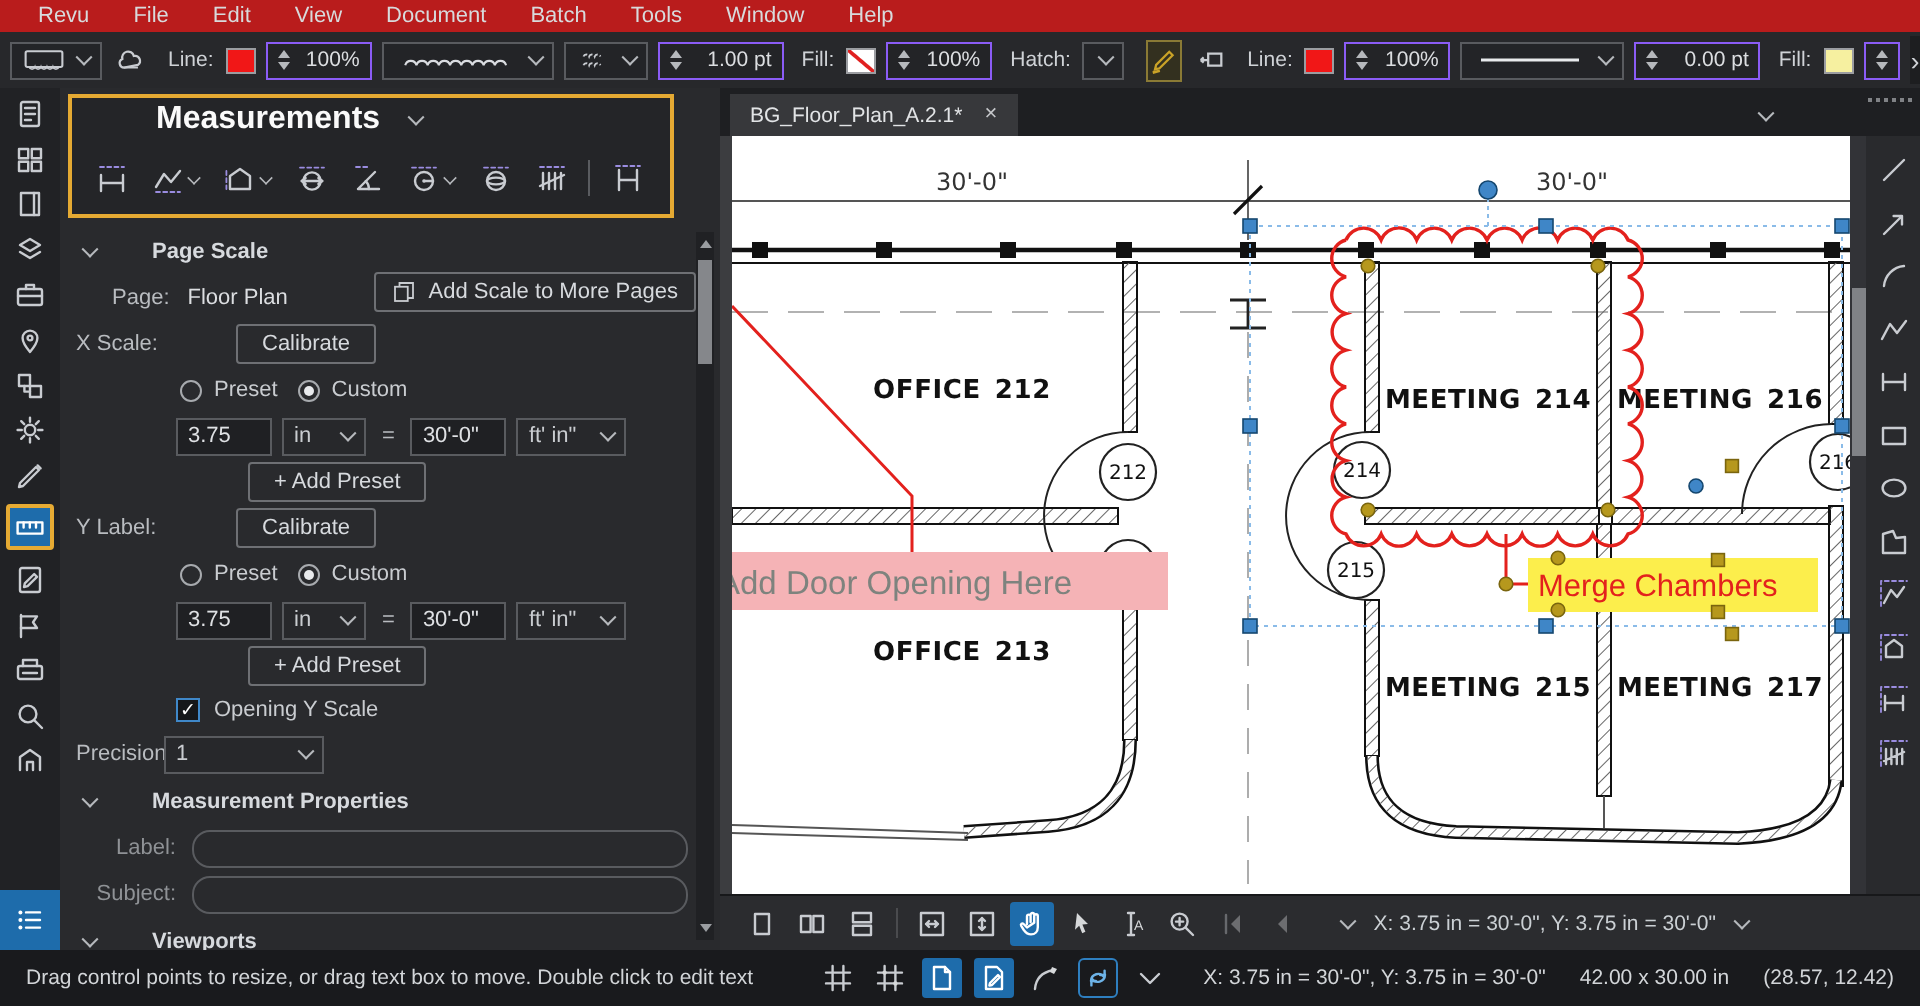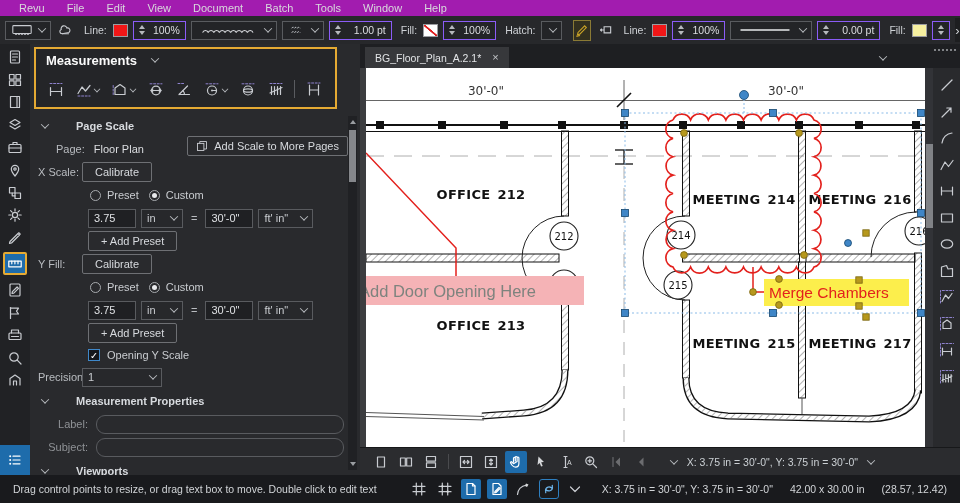--- a/index.html
+++ b/index.html
@@ -1,20 +1,20 @@
 <!DOCTYPE html>
 <html><head>
 <meta charset="utf-8">
 <style>
   html,body{margin:0;padding:0;background:#000;}
   *{box-sizing:border-box;}
   #app{width:960px;height:503px;position:relative;background:#232427;font-family:"Liberation Sans",sans-serif;overflow:hidden;user-select:none;}
 
   
-  #titlebar{height:16px;background:#a21caf;display:flex;align-items:center;color:#d8dadc;font-size:11px;}
+  #titlebar{height:16px;background:#b91c1c;display:flex;align-items:center;color:#d8dadc;font-size:11px;}
   #menus{display:flex;padding-left:8px;}
   .menu{padding:0 11px;cursor:default;}
   #tbright{margin-left:auto;display:flex;align-items:center;gap:13px;padding-right:12px;}
   #account{font-weight:bold;font-size:10.5px;}
   .winbtn{width:14px;text-align:center;color:#e3e5e7;font-size:11px;line-height:14px;}
 
   
   #toolbar{height:28px;background:#27282b;display:flex;align-items:center;font-size:10.5px;color:#cfd2d6;padding-left:5px;gap:5px;}
   .tlbl{margin:0 1px 0 4px;}
   .swatch{width:15px;height:13px;border:1px solid #9b9da1;flex:0 0 auto;}
@@ -36,30 +36,30 @@
 
   
   #sidebar{width:30px;background:#212225;display:flex;flex-direction:column;align-items:center;padding-top:5px;gap:6.6px;position:relative;flex:0 0 auto;}
   .sicon{width:24px;height:16px;display:flex;align-items:center;justify-content:center;}
   .sicon.act{height:23px;background:#1e6cab;border:2px solid #e5aa33;border-radius:2px;}
   .sbot{position:absolute;bottom:0;left:0;width:30px;height:30px;background:#1e6cab;display:flex;align-items:center;justify-content:center;}
 
   
   #panel{width:330px;background:#292a2d;position:relative;font-size:11px;color:#c9ccd0;overflow:hidden;flex:0 0 auto;}
   .measbox{margin:3px 4px 5px 4px;border:2px solid #e5aa33;width:303px;background:#242528;}
-  .meashead{height:22px;display:flex;align-items:center;padding-left:10px;gap:15px;font-weight:bold;color:#fafafa;font-size:13px;}
+  .meashead{height:22px;display:flex;align-items:center;padding-left:10px;gap:15px;font-weight:bold;color:#fafafa;font-size:16px;margin-left:32px;}
   .meastools{height:36px;display:flex;align-items:center;padding:0 7px;gap:3px;}
   .mtool{width:25px;height:26px;display:flex;align-items:center;justify-content:center;gap:2px;}
   .mdiv{width:1px;height:18px;background:#5a5c60;margin:0 3px;}
   .sec{display:flex;align-items:center;gap:28px;padding-left:12px;height:24px;color:#d7dade;font-weight:bold;}
   .prow{display:flex;align-items:center;height:22px;margin-bottom:1px;position:relative;}
   .flabel{width:52px;padding-left:8px;color:#b9bcc0;flex:0 0 auto;}
   .lbl{color:#b9bcc0;}
   .val{color:#dcdee1;}
-  .btn{height:20px;border:1px solid #6e7074;background:transparent;color:#d7dade;font-size:11px;padding:0 12px;border-radius:2px;font-family:"Liberation Sans",sans-serif;display:flex;align-items:center;gap:6px;}
+  .btn{height:20px;border:1px solid #6e7074;background:transparent;color:#d7dade;font-size:11px;padding:0 12px;border-radius:2px;font-family:"Liberation Sans",sans-serif;display:flex;align-items:center;gap:6px;margin-left:36px;}
   .addscale{position:absolute;right:12px;top:-2px;padding:0 8px;}
   .radio{width:11px;height:11px;border:1px solid #a7aaae;border-radius:50%;position:relative;flex:0 0 auto;}
   .radio.sel::after{content:"";position:absolute;left:2px;top:2px;width:5px;height:5px;border-radius:50%;background:#e8eaec;}
   .rlbl{margin:0 10px 0 6px;}
   .tin{width:48px;height:19px;background:#1f2023;border:1px solid #595b5f;color:#dfe1e4;font-size:11px;padding:0 5px;font-family:"Liberation Sans",sans-serif;}
   .tsel{height:19px;border:1px solid #595b5f;background:#27282b;display:flex;align-items:center;justify-content:space-between;padding:0 5px;gap:5px;}
   .eq{margin:0 3px;color:#b9bcc0;}
   .cb{width:12px;height:12px;border:1px solid #3f88c9;background:#15171a;color:#fff;font-size:9.5px;line-height:11px;text-align:center;flex:0 0 auto;}
   .cblbl{margin-left:7px;}
   .rlabel{width:58px;text-align:right;color:#8f9296;margin-right:8px;flex:0 0 auto;}
@@ -493,21 +493,21 @@
         <div class="tsel" style="width:55px">
             <span>ft' in"</span>
             <i class="cv"></i>
           </div>
       </div>
       <div class="prow" style="padding-left:58px">
           <button class="btn">+ Add Preset</button>
         </div>
 
       <div class="prow">
-          <span class="flabel">Y Fill:</span>
+          <span class="flabel">Y Label:</span>
         <button class="btn">Calibrate</button>
         </div>
       <div class="prow" style="padding-left:60px">
         <span class="radio"></span>
           <span class="rlbl">Preset</span>
         <span class="radio sel"></span>
           <span class="rlbl">Custom</span>
       </div>
       <div class="prow" style="padding-left:58px;gap:5px">
         <input class="tin" readonly="" value="3.75" style="">

